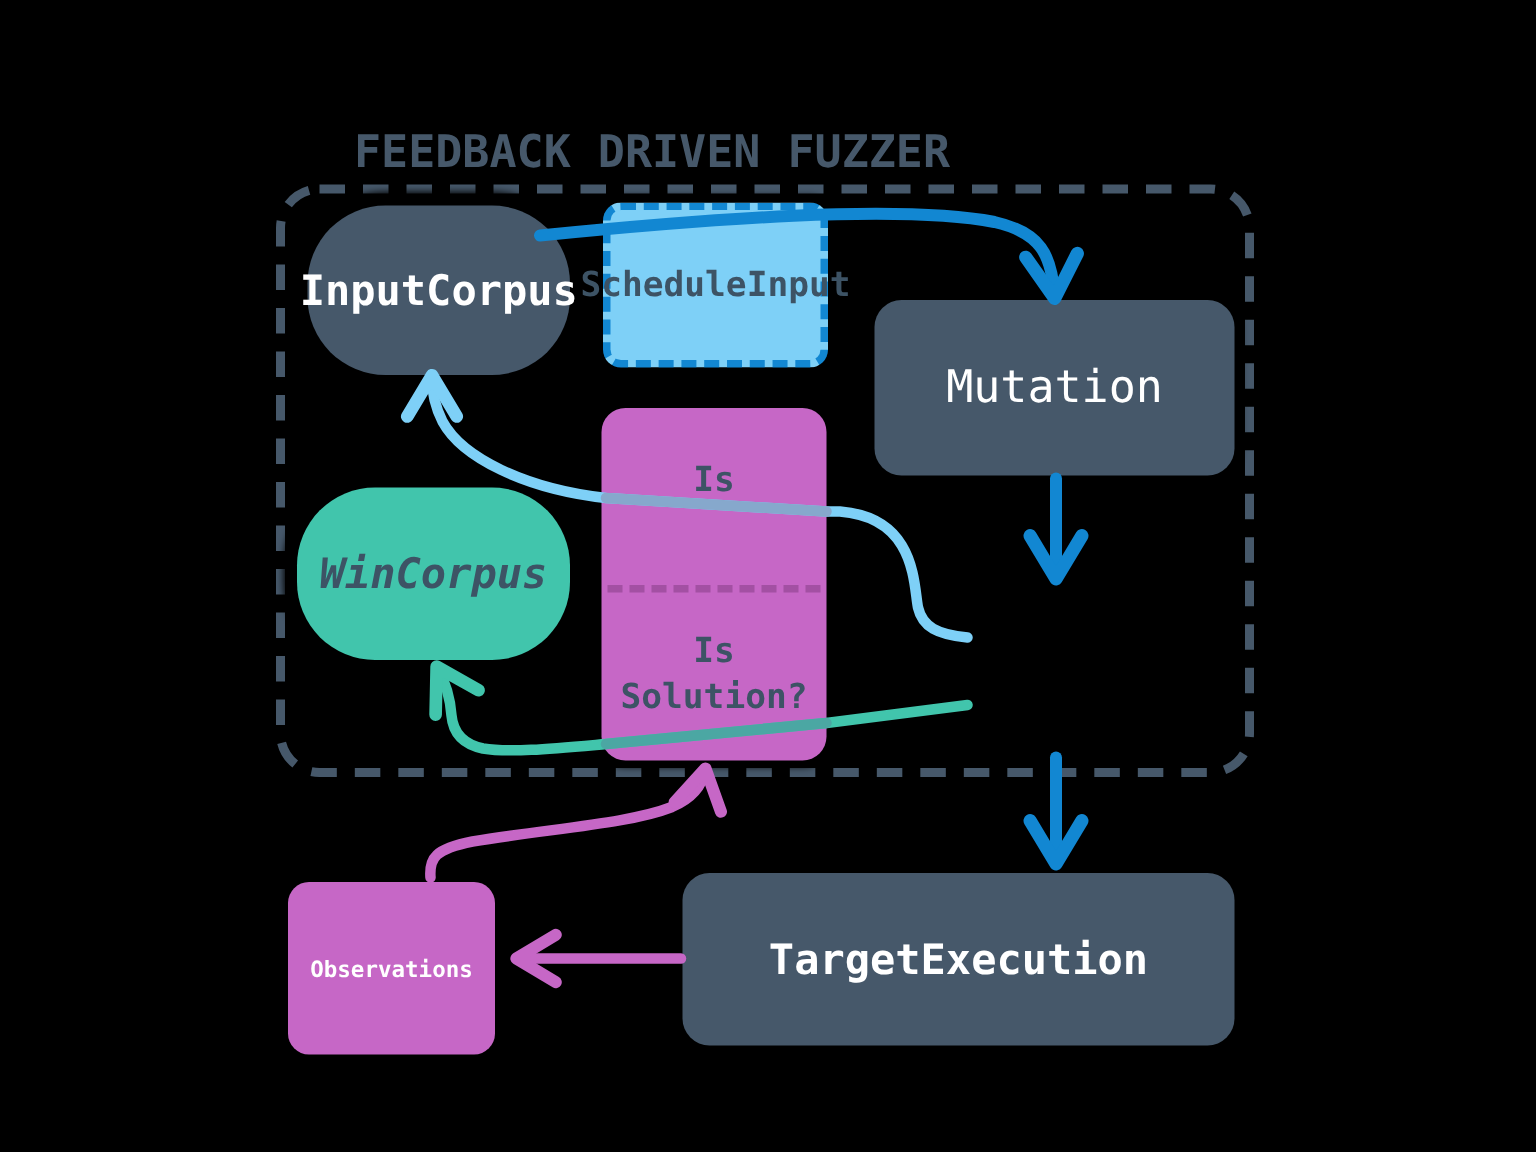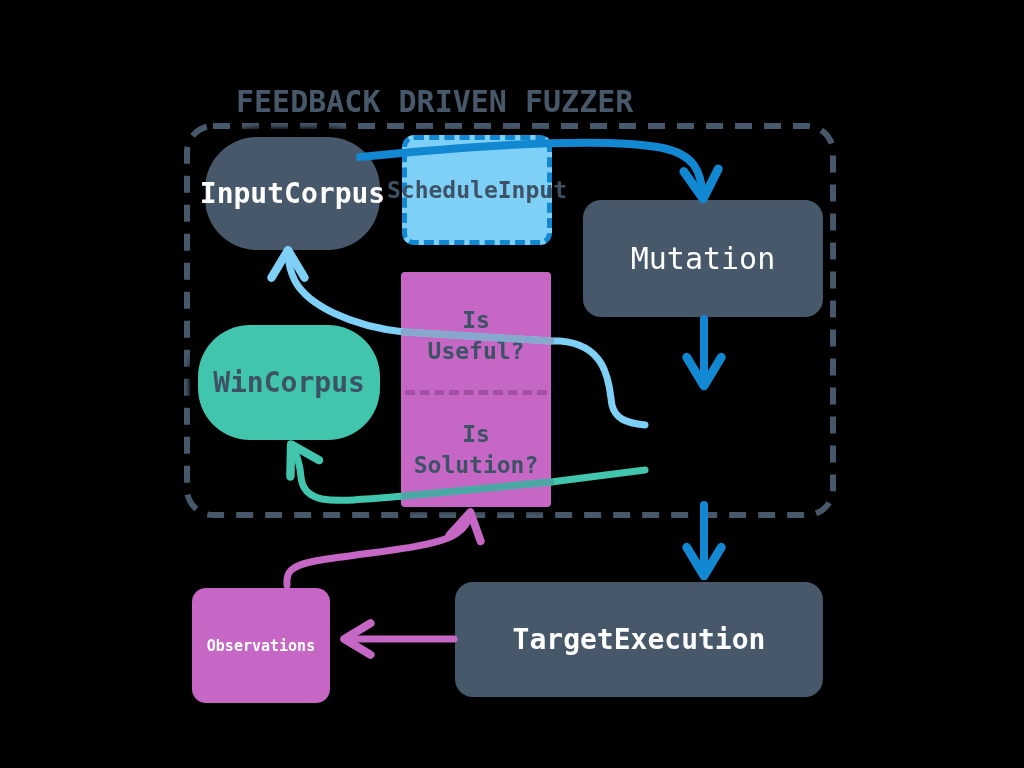--- a/index.html
+++ b/index.html
@@ -23,23 +23,23 @@
     position:absolute;left:236px;top:84px;z-index:2;width:560px;
     font-size:30px;font-weight:bold;color:var(--slate);letter-spacing:0px;white-space:nowrap;
   }
   #input-corpus{left:205px;top:137px;width:175px;height:113px;background:var(--slate);
     border-radius:52px;color:var(--white-text);font-size:28px;font-weight:bold;line-height:38px;}
   #schedule-input{left:402px;top:135px;width:150px;height:110px;background:var(--light-blue);
     border:5px dashed var(--blue);border-radius:12px;color:var(--dark-text);font-size:23px;font-weight:bold;line-height:32px;}
   #mutation{left:583px;top:200px;width:240px;height:117px;background:var(--slate);
     border-radius:18px;color:var(--white-text);font-size:30px;font-weight:normal;}
   #win-corpus{left:198px;top:325px;width:182px;height:115px;background:var(--teal);
-    border-radius:52px;color:var(--dark-text);font-size:28px;font-weight:bold;line-height:38px;}
+    border-radius:52px;color:var(--dark-text);font-size:28px;font-weight:bold;line-height:38px;font-style:italic;}
   #decision-box{left:401px;top:272px;width:150px;height:235px;background:var(--magenta);
-    border-radius:4px;color:var(--dark-text);font-size:23px;font-weight:bold;}
+    border-radius:16px;color:var(--dark-text);font-size:23px;font-weight:bold;}
   #decision-box .dgroup{position:absolute;left:0;right:0;text-align:center;line-height:31px;}
   #decision-box .dtop{top:33px;}
   #decision-box .dbottom{top:147px;}
   #decision-divider{position:absolute;left:4px;right:4px;top:118px;border-top:5px dashed rgba(40,0,40,0.22);}
   #new-test-case{left:646px;top:391px;width:116px;height:112px;background:var(--blue);
     border-radius:16px;color:var(--white-text);font-size:21px;font-weight:bold;line-height:30px;}
   #target-execution{left:455px;top:582px;width:368px;height:115px;background:var(--slate);
     border-radius:18px;color:var(--white-text);font-size:28px;font-weight:bold;line-height:40px;}
   #observations{left:192px;top:588px;width:138px;height:115px;background:var(--magenta);
     border-radius:14px;color:var(--white-text);font-size:15px;font-weight:bold;}
@@ -80,21 +80,20 @@
   </div>
 
   <div class="node halo" id="win-corpus">
     <span>Win</span>
     <span>Corpus</span>
   </div>
 
   <div class="node soft-halo" id="decision-box">
     <div class="dgroup dtop">
       <div>Is</div>
-      <div>Useful?</div>
     </div>
     <div id="decision-divider"></div>
     <div class="dgroup dbottom">
       <div>Is</div>
       <div>Solution?</div>
     </div>
   </div>
 
 
   <div class="node soft-halo" id="target-execution">

